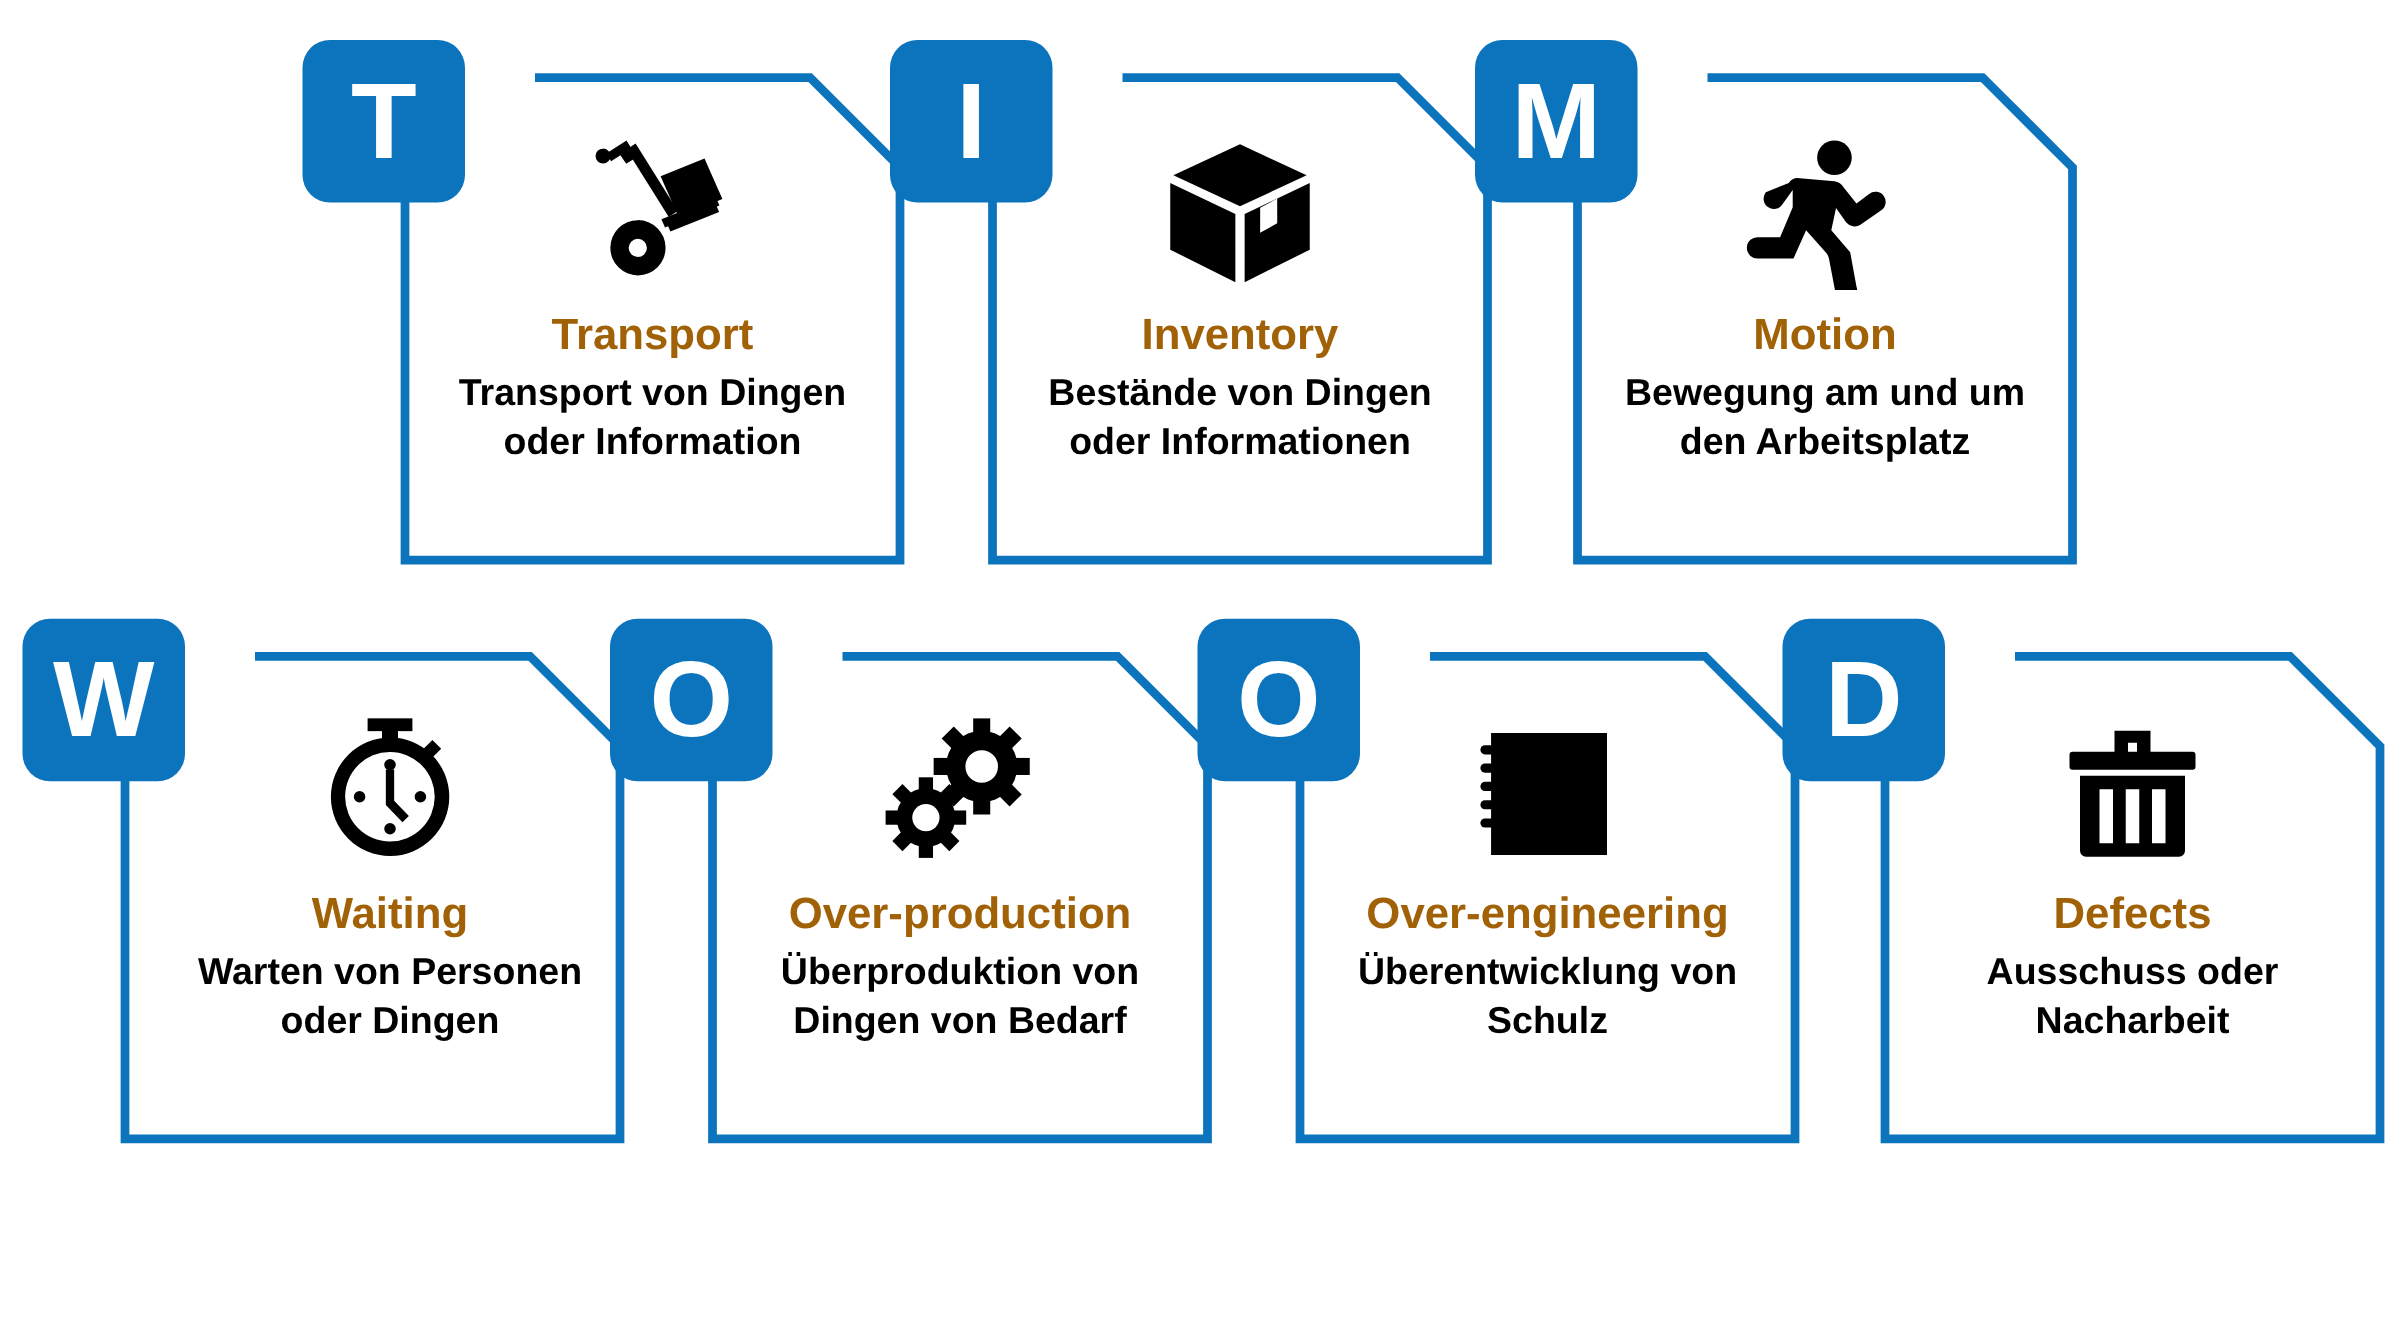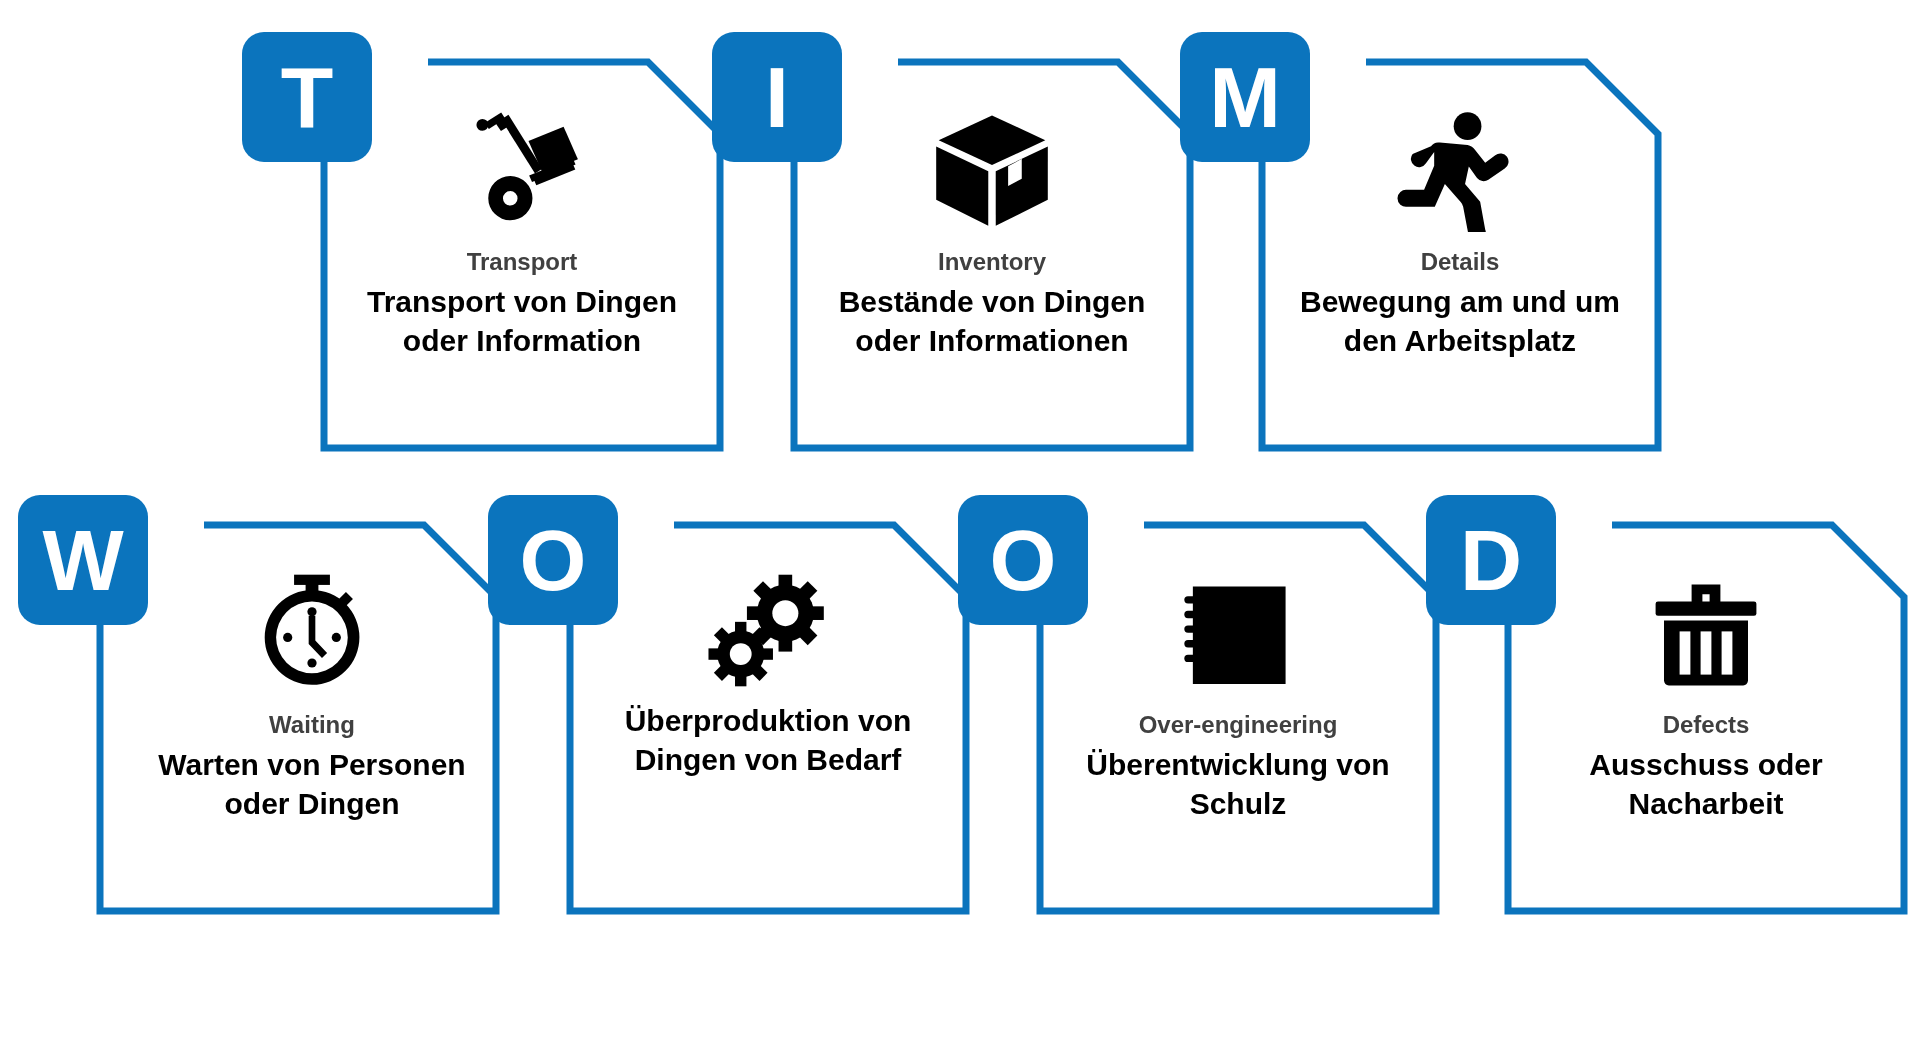--- a/index.html
+++ b/index.html
@@ -74,23 +74,23 @@
   .card-icon {
     height: 150px;
     display: flex;
     align-items: flex-end;
     justify-content: center;
   }
   .card-icon svg { display: block; }
   .card-title {
     font-family: "Liberation Sans", sans-serif;
     font-weight: bold;
-    font-size: 24px;
+    font-size: 35px;
     line-height: 1.16;
-    color: #404040;
+    color: #a16207;
     margin-top: 16px;
   }
   .card-desc {
     font-family: "Liberation Sans", sans-serif;
     font-weight: bold;
     font-size: 30px;
     line-height: 1.30;
     color: #000000;
     margin-top: 6px;
     white-space: pre-line;
@@ -198,21 +198,21 @@
     </div>
     <div class="card-body" style="top:24px;">
       <div class="card-icon">
         <svg width="126" height="126" viewBox="0 0 100 100">
           <g fill="#000000">
             <circle cx="56" cy="16" r="11"></circle>
             <path d="M27 32 a7 7 0 0 1 7 -3 L56 31 a9 9 0 0 1 6 4 l8 10 8 -6 a6.5 6.5 0 1 1 7.5 10.6 l-13 9 a7 7 0 0 1 -9 -1.4 L57 48 l-3 14 12 14 4 22 a7 7 0 1 1 -13.5 3 l-4 -21 a8 8 0 0 0 -1.8 -3.6 L38 62 l-8 18 -22 0 a6.8 6.8 0 1 1 0 -13.5 l13.5 0 8 -19 0 -11 -6.5 9 a6.5 6.5 0 1 1 -10.6 -7.5 z"></path>
           </g>
         </svg>
       </div>
-      <div class="card-title">Details</div>
+      <div class="card-title">Motion</div>
       <div class="card-desc">Bewegung am und um
 den Arbeitsplatz</div>
     </div>
   </div>
 
   <div class="card" style="left:96px; top:521px; width:404px; height:394px;">
     <div class="card-shape">
       <svg viewBox="0 0 404 394" preserveAspectRatio="none">
         <path d="M 108 4 L 328 4 L 400 76 L 400 390 L 4 390 L 4 76" fill="none" stroke="#0B74BD" stroke-width="7"></path>
       </svg>
@@ -285,20 +285,21 @@
                   <rect x="-4.6" y="16" width="9.2" height="10" transform="rotate(45)"></rect>
                   <rect x="-26" y="-4.6" width="10" height="9.2" transform="rotate(45)"></rect>
                   <rect x="16" y="-4.6" width="10" height="9.2" transform="rotate(45)"></rect>
                 </g>
                 <circle cx="0" cy="0" r="8.8" fill="#ffffff"></circle>
               </g>
             </g>
           </g>
         </svg>
       </div>
+      <div class="card-title">Over-production</div>
       <div class="card-desc">Überproduktion von
 Dingen von Bedarf</div>
     </div>
   </div>
 
   <div class="card" style="left:1036px; top:521px; width:404px; height:394px;">
     <div class="card-shape">
       <svg viewBox="0 0 404 394" preserveAspectRatio="none">
         <path d="M 108 4 L 328 4 L 400 76 L 400 390 L 4 390 L 4 76" fill="none" stroke="#0B74BD" stroke-width="7"></path>
       </svg>

